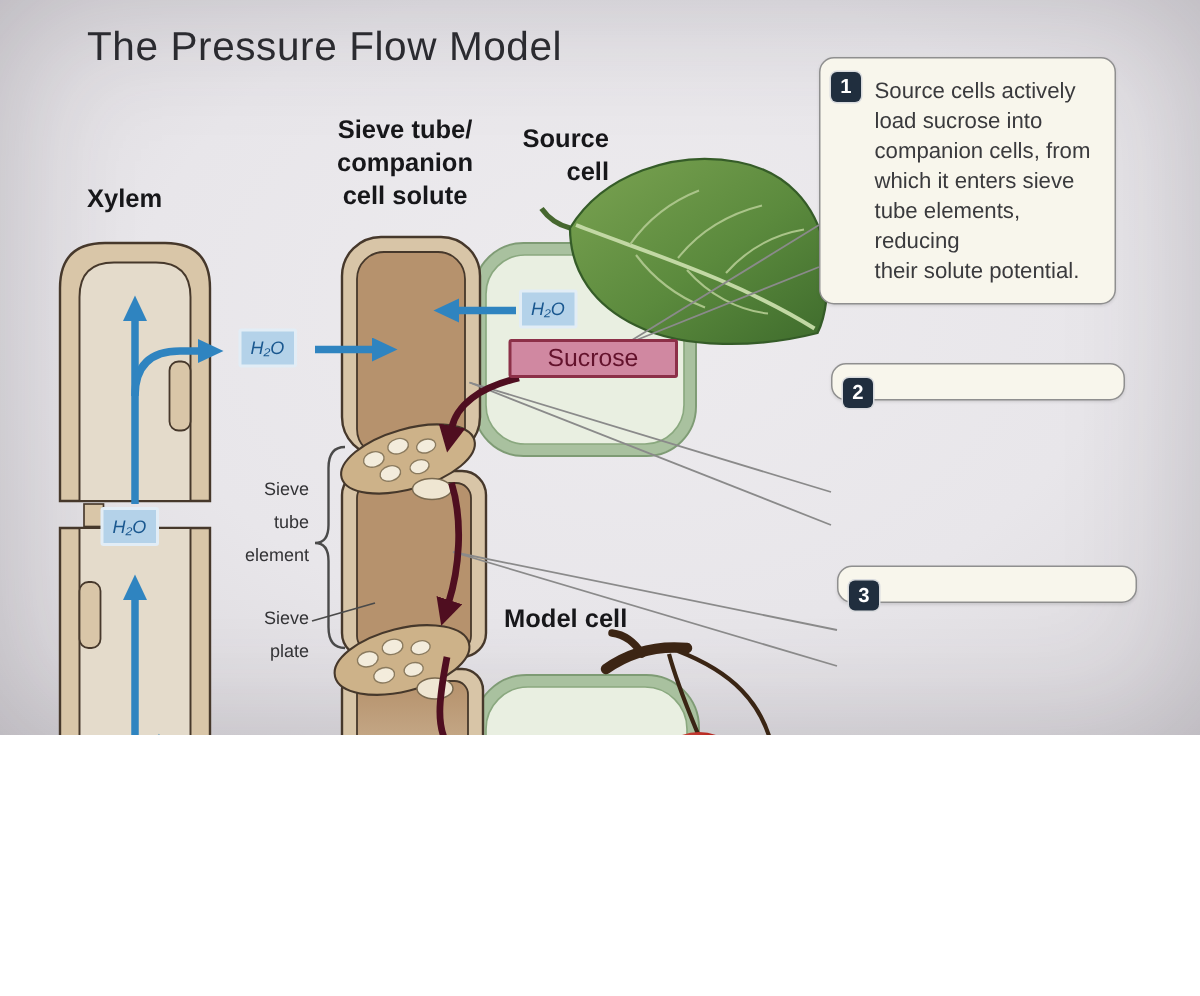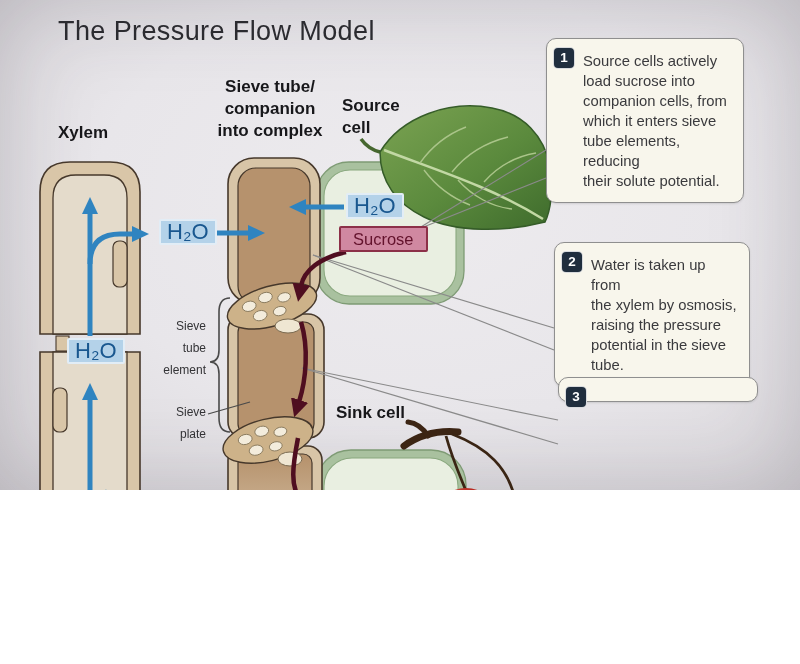--- a/index.html
+++ b/index.html
@@ -9,25 +9,25 @@
     background:radial-gradient(ellipse at 52% 42%, #edebee 0%, #e8e6ea 55%, #dad7db 100%);
     box-shadow:inset 0 0 90px rgba(55,50,62,.22);
   }
   .abs{position:absolute;}
   .pre{white-space:pre-line;}
   .title{font-size:27px;color:#2b2b30;letter-spacing:.4px;}
   .lbl-bold{font-weight:bold;font-size:17px;color:#17171a;line-height:22px;}
   .lbl-reg{font-size:12px;color:#333336;line-height:22px;}
   .h2o{
     background:#b4d2e9;border:2px solid #e2edf6;color:#19578f;
-    font-size:22px;padding:1px 6px;border-radius:2px;line-height:20px;
+    font-size:12px;padding:1px 6px;border-radius:2px;line-height:20px;font-style:italic;
   }
   .sucrose{
     background:#d088a1;border:2px solid #8c3048;color:#63122c;
-    font-size:16.5px;font-weight:500;padding:1px 12px;border-radius:2px;line-height:20px;
+    font-size:16.5px;font-weight:500;padding:1px 24px;border-radius:2px;line-height:20px;
   }
   .callout{
     background:#f8f6ec;border:1.5px solid #8f8f8f;border-radius:10px;
     box-shadow:0 1px 2px rgba(60,60,60,.15);
     padding:12px 10px 11px 36px;font-size:14.8px;color:#3a3a3d;line-height:20px;
     box-sizing:border-box;
   }
   .badge{
     position:absolute;left:7px;top:9px;width:20px;height:20px;border-radius:4px;
     background:#202e3e;color:#ffffff;font-weight:bold;font-size:13.5px;
@@ -190,24 +190,24 @@
       <circle cx="366" cy="612" r="1.9" fill="#2a2a2a"></circle>
       <path d="M353,614 L355,639 L360,632.5 L364,641 L367.5,639 L363.5,631 L370.5,630 Z" fill="#ececee" stroke="#2a2a2a" stroke-width="1.3" stroke-linejoin="round"></path>
     </g>
   </svg>
 
   <div class="abs title" style="left:58px;top:16px;">The Pressure Flow Model</div>
 
   <div class="abs lbl-bold" style="left:58px;top:122px;">Xylem</div>
   <div class="abs lbl-bold pre" style="left:198px;top:76px;width:144px;text-align:center;">Sieve tube/
 companion
-into complex</div>
-  <div class="abs lbl-bold pre" style="left:342px;top:95px;width:64px;text-align:left;">Source
+cell solute</div>
+  <div class="abs lbl-bold pre" style="left:342px;top:82px;width:64px;text-align:right;">Source
 cell</div>
-  <div class="abs lbl-bold" style="left:336px;top:402px;">Sink cell</div>
+  <div class="abs lbl-bold" style="left:336px;top:402px;">Model cell</div>
   <div class="abs lbl-reg pre" style="left:128px;top:315px;width:78px;text-align:right;">Sieve
 tube
 element</div>
   <div class="abs lbl-reg pre" style="left:138px;top:401px;width:68px;text-align:right;">Sieve
 plate</div>
 
   <div class="abs h2o" style="left:159px;top:219px;">H₂O</div>
   <div class="abs h2o" style="left:346px;top:193px;">H₂O</div>
   <div class="abs h2o" style="left:67px;top:338px;">H₂O</div>
   <div class="abs h2o" style="left:159px;top:503px;">H₂O</div>
@@ -219,25 +219,20 @@
     <span class="badge">1</span>
     <span class="pre">Source cells actively
 load sucrose into
 companion cells, from
 which it enters sieve
 tube elements, reducing
 their solute potential.</span>
   </div>
   <div class="abs callout" style="left:554px;top:242px;width:196px;">
     <span class="badge">2</span>
-    <span class="pre">Water is taken up from
-the xylem by osmosis,
-raising the pressure
-potential in the sieve
-tube.</span>
   </div>
   <div class="abs callout" style="left:558px;top:377px;width:200px;">
     <span class="badge">3</span>
   </div>
   <div class="abs callout" style="left:522px;top:567px;width:158px;">
     <span class="badge">4</span>
   </div>
   <div class="abs callout" style="left:62px;top:595px;width:260px;padding-top:9px;padding-bottom:9px;">
     <span class="badge" style="top:7px;">5</span>
   </div>

